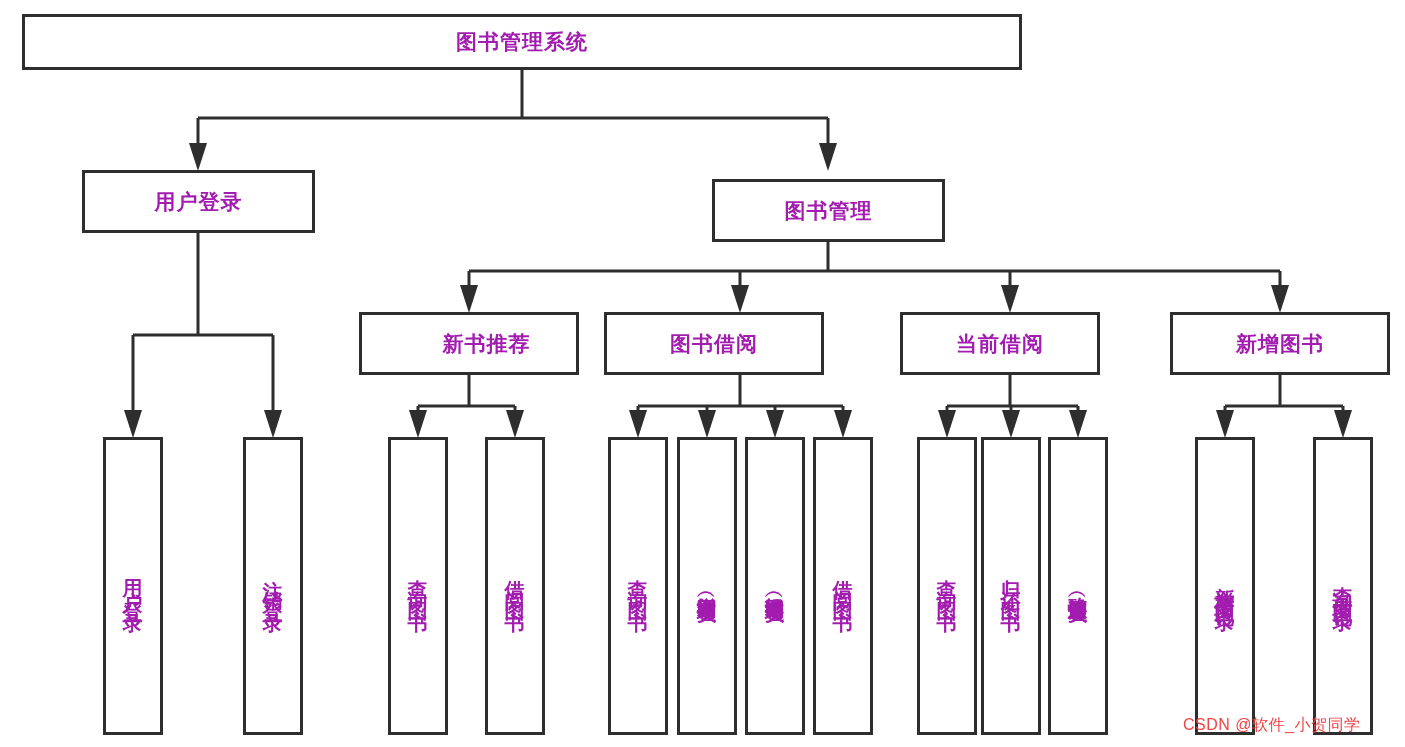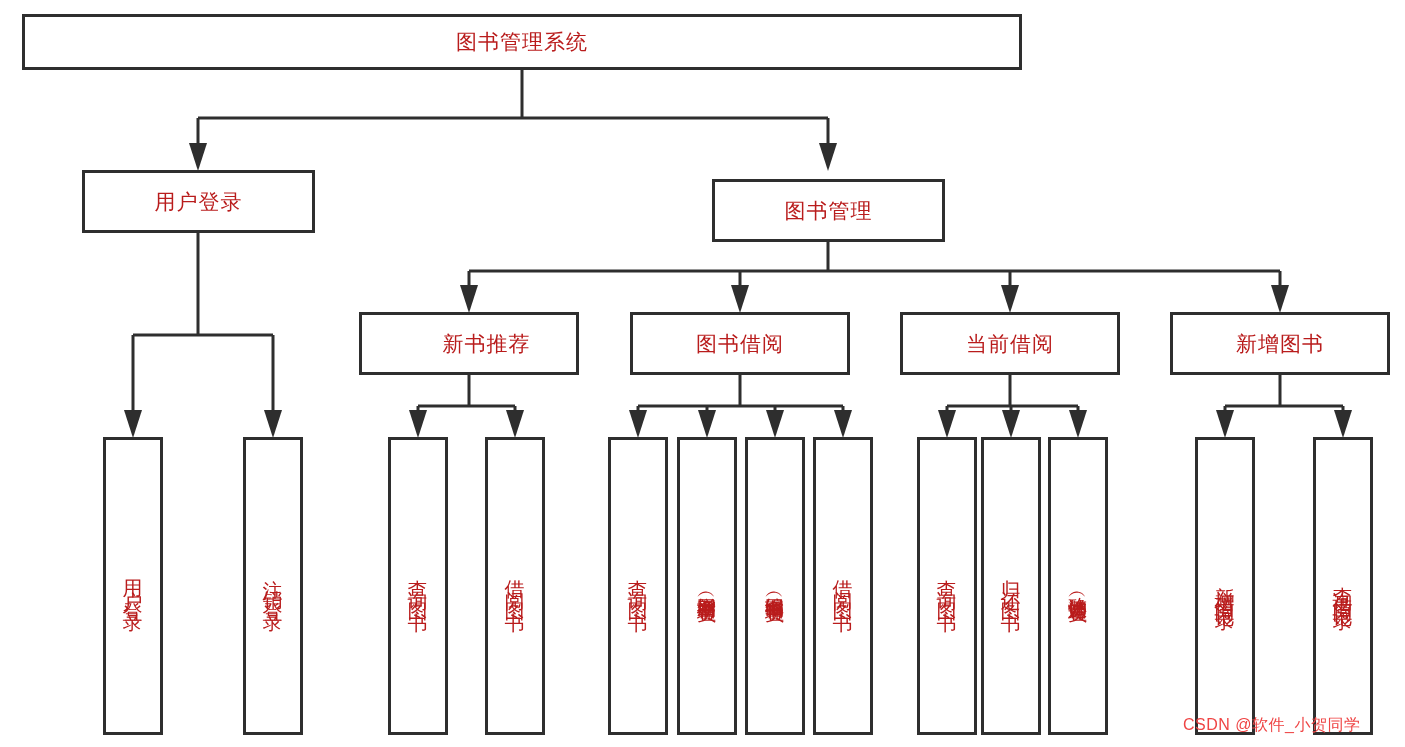--- a/index.html
+++ b/index.html
@@ -13,25 +13,26 @@
     width: 1405px;
     height: 747px;
     background: #ffffff;
     overflow: hidden;
   }
   .box {
     position: absolute;
     box-sizing: border-box;
     border: 3px solid #2e2e2e;
     background: #ffffff;
-    color: #b91c1c;
+    color: #a21caf;
     display: flex;
     align-items: center;
     justify-content: center;
     text-align: center;
+    font-weight: bold;
   }
   .h {
     font-size: 21px;
     letter-spacing: 1px;
     white-space: nowrap;
   }
   .v {
     writing-mode: vertical-lr;
     text-orientation: mixed;
     font-size: 20px;
@@ -105,22 +106,22 @@
     <polygon points="1216,410 1234,410 1225,438"></polygon>
     <polygon points="1334,410 1352,410 1343,438"></polygon>
   </svg>
 
   <div class="box h" style="left:22px; top:14px; width:1000px; height:56px;">图书管理系统</div>
 
   <div class="box h" style="left:82px; top:170px; width:233px; height:63px;">用户登录</div>
   <div class="box h" style="left:712px; top:170px; width:233px; height:63px;margin-top:9px;">图书管理</div>
 
   <div class="box h" style="left:359px; top:312px; width:220px; height:63px;padding-left:35px;">新书推荐</div>
-  <div class="box h" style="left:630px; top:312px; width:220px; height:63px;">图书借阅</div>
-  <div class="box h" style="left:900px; top:312px; width:220px; height:63px;">当前借阅</div>
+  <div class="box h" style="left:604px; top:312px; width:220px; height:63px;">图书借阅</div>
+  <div class="box h" style="left:900px; top:312px; width:200px; height:63px;">当前借阅</div>
   <div class="box h" style="left:1170px; top:312px; width:220px; height:63px;">新增图书</div>
 
   <div class="box v sp-l" style="left:103px; top:437px; width:60px; height:298px;">用户登录</div>
   <div class="box v sp-l" style="left:243px; top:437px; width:60px; height:298px;">注销登录</div>
 
   <div class="box v sp-l" style="left:388px; top:437px; width:60px; height:298px;">查询图书</div>
   <div class="box v sp-l" style="left:485px; top:437px; width:60px; height:298px;">借阅图书</div>
 
   <div class="box v sp-l" style="left:608px; top:437px; width:60px; height:298px;">查询图书</div>
   <div class="box v sp-s" style="left:677px; top:437px; width:60px; height:298px;">新增图书（管理员）</div>

